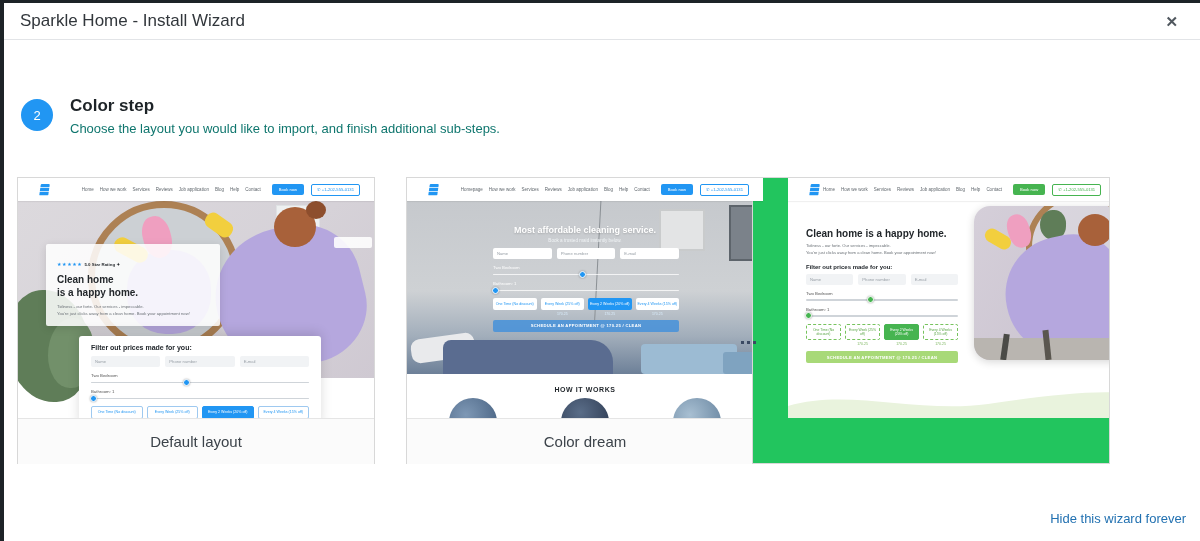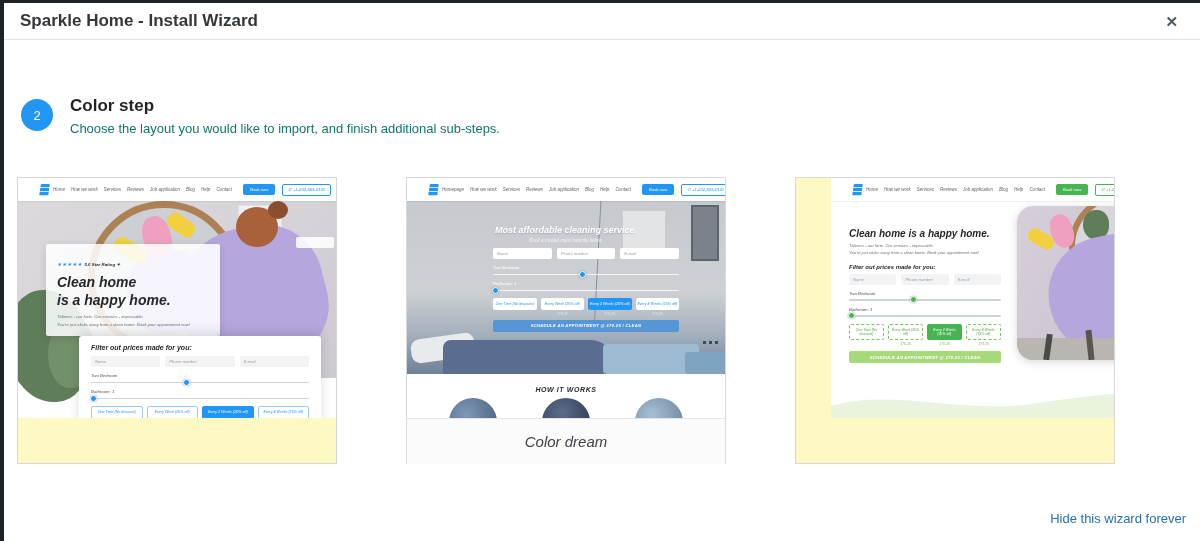--- a/index.html
+++ b/index.html
@@ -7,32 +7,32 @@
   body {
     font-family: "Liberation Sans", sans-serif;
     background:#fff; position:relative; overflow:hidden; color:#3c434a;
   }
   .top-edge { position:absolute; top:0; left:0; right:0; height:3px; background:#1d2327; z-index:60; }
   .left-edge { position:absolute; top:0; left:0; bottom:0; width:4px; background:#1d2327; z-index:60; }
 
   
   .modal-header { position:absolute; top:3px; left:4px; right:0; height:37px;
     border-bottom:1px solid #e2e4e7; display:flex; align-items:center; padding:0 16px; background:#fff; }
-  .modal-title { font-size:17px; font-weight:700; color:#32373c; }
+  .modal-title { font-size:17px; font-weight:400; color:#32373c; }
   .close-btn { margin-left:auto; font-size:15px; font-weight:700; color:#50575e; cursor:pointer; line-height:1; padding:4px 6px; }
 
   
   .step-circle { position:absolute; left:21px; top:99px; width:32px; height:32px; border-radius:50%;
     background:#2196f3; color:#fff; font-size:13px; display:flex; align-items:center; justify-content:center; }
   .step-title { position:absolute; left:70px; top:96px; font-size:17px; font-weight:700; color:#1d2327; }
   .step-desc { position:absolute; left:70px; top:121px; font-size:13px; color:#0f766e; }
 
   
-  .card { position:absolute; top:177px; width:320px; height:287px; border:1px solid #d8d8d8; background:#fef9c3; cursor:pointer;font-style:italic; }
-  .card1 { left:17px; } .card2 { left:406px; } .card3 { left:795px;padding-left:35px; }
+  .card { position:absolute; top:177px; width:358px; height:287px; border:1px solid #d8d8d8; background:#22c55e; cursor:pointer; }
+  .card1 { left:17px; } .card2 { left:406px; } .card3 { left:752px;padding-left:35px; }
   .thumb { position:relative; width:100%; height:240px; background:#fff; overflow:hidden; }
   .card-label { height:46px; background:#fbfbfb; border-top:1px solid #e5e5e5; display:flex; align-items:center; justify-content:center;
     font-size:15px; color:#3c434a; }
 
   
   .mh { position:absolute; top:0; left:0; right:0; height:23px; background:#fff; display:flex; align-items:center;
     padding:0 8px; gap:4px; z-index:8; box-shadow:0 1px 1px rgba(0,0,0,.06); }
   .mlogo { width:9px; height:12px; background:repeating-linear-gradient(180deg,#2196f3 0 3px, rgba(33,150,243,.25) 3px 4px);
     transform:skewX(-8deg); margin-left:14px; border-radius:1px; flex:0 0 auto; }
   .mnav { display:flex; gap:6px; margin-left:auto; font-size:4.5px; color:#60676d; white-space:nowrap; }
@@ -65,21 +65,21 @@
   .p-glove { position:absolute; right:140px; top:16px; width:30px; height:16px; background:#f2cf3e; border-radius:7px; transform:rotate(35deg); }
   .plant1 { position:absolute; left:-12px; bottom:-24px; width:84px; height:112px; background:#5f7d58; border-radius:46% 58% 42% 60%; }
   .plant1b { position:absolute; left:30px; bottom:-10px; width:46px; height:70px; background:#72906a; border-radius:55% 45% 50% 48%; }
   .shelf1 { position:absolute; right:54px; top:4px; width:44px; height:26px; background:#eef0f1; border:1px solid #dfe2e4; }
   .chip1 { position:absolute; right:2px; top:36px; width:38px; height:11px; background:rgba(255,255,255,.88); border-radius:2px; }
 
   .overlay1 { position:absolute; left:28px; top:66px; width:174px; background:rgba(255,255,255,.86);
     border-radius:2px; padding:8px 11px; z-index:6; box-shadow:0 2px 8px rgba(0,0,0,.12); }
   .stars { color:#2196f3; font-size:5px; letter-spacing:.6px; }
   .rating-txt { font-size:4.4px; font-weight:700; color:#2b2f33; margin-left:2px; }
-  .ov-title { font-size:14px; font-weight:800; color:#24282c; line-height:1.28; margin-top:4px; }
+  .ov-title { font-size:10px; font-weight:800; color:#24282c; line-height:1.28; margin-top:4px; }
   .ov-fine { font-size:4.2px; color:#6a7076; margin-top:4px; line-height:1.6; }
 
   .panel1 { position:absolute; left:61px; top:158px; width:242px; height:92px; background:#fff;
     border-radius:3px 3px 0 0; box-shadow:0 -3px 12px rgba(0,0,0,.14); padding:8px 12px 0; z-index:7; }
   .ptitle { font-size:7px; font-weight:800; color:#23282d; }
   .panel1 .inrow { margin-top:5px; }
   .panel1 .slab { margin-top:6px; }
   .panel1 .mslider { margin-top:3.5px; }
   .panel1 .plans { margin-top:7px; }
 
@@ -217,20 +217,21 @@
           <span class="mknob" style="left:-1px"></span>
         </div>
       <div class="plans">
         <span class="mplan">One Time (No discount)</span>
         <span class="mplan">Every Week (25% off)</span>
         <span class="mplan active">Every 2 Weeks (20% off)</span>
         <span class="mplan">Every 4 Weeks (15% off)</span>
       </div>
     </div>
   </div>
+  <div class="card-label">Default layout</div>
 </div>
 
 <div class="card card2">
   <div class="thumb">
     <div class="mh">
       <div class="mlogo"></div>
       <div class="mnav">
         <span>Homepage</span>
         <span>How we work</span>
         <span>Services</span>

